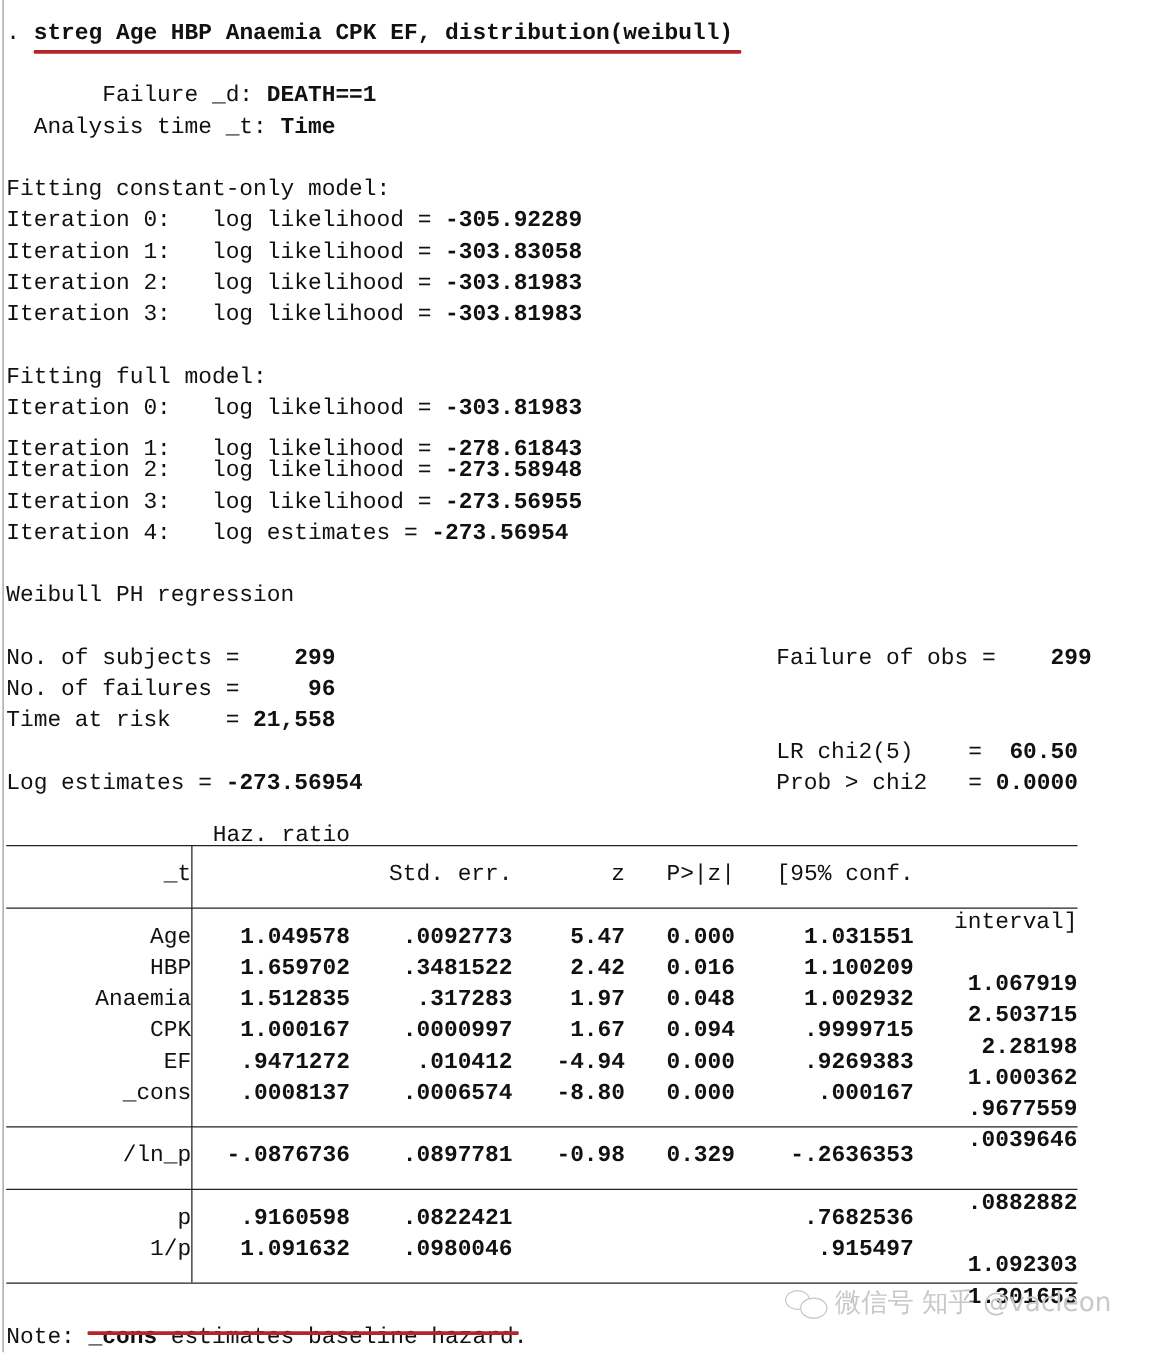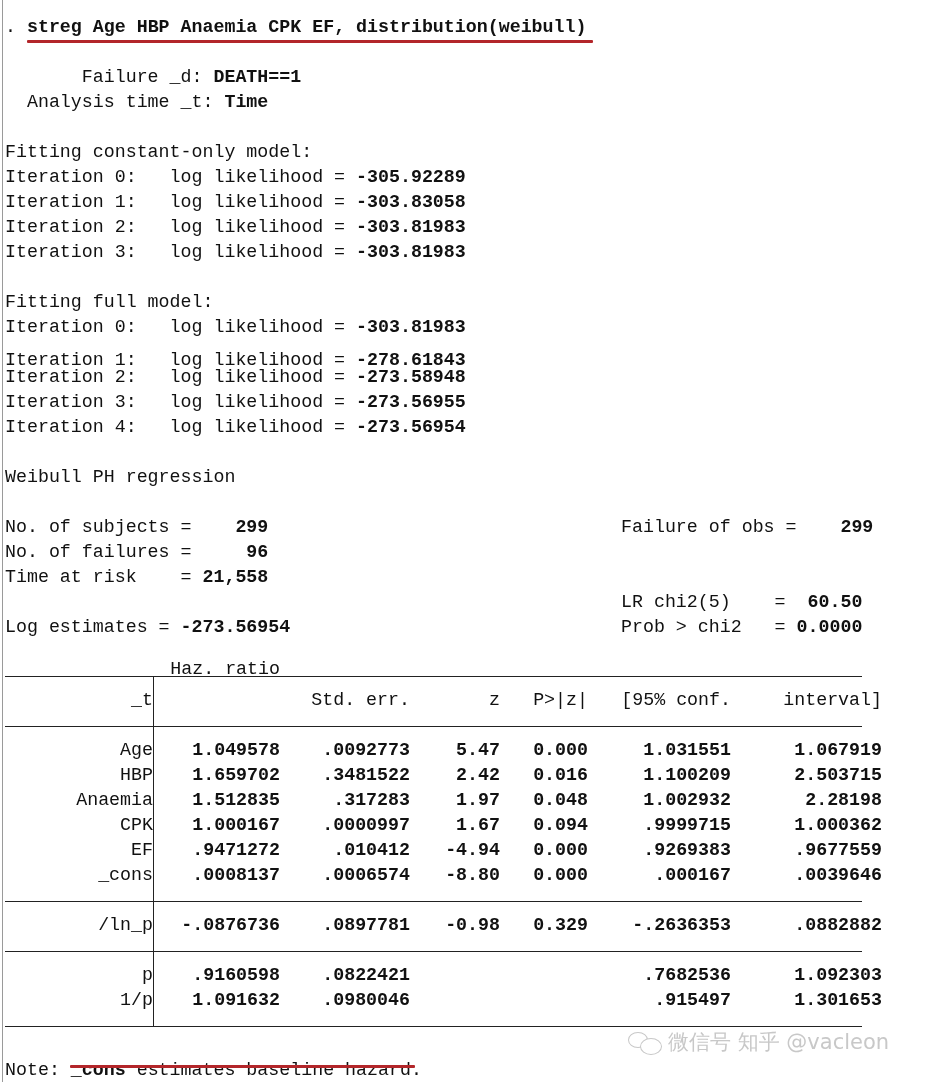--- a/index.html
+++ b/index.html
@@ -11,21 +11,21 @@
   .underline { position: absolute; height: 3px; background: #b3262a; border-radius: 1px; }
   .hline { position: absolute; left: 5px; width: 857px; height: 1px; background: #222; }
   .vline { position: absolute; left: 153px; width: 1px; background: #222; }
   .cell { position: absolute; height: 25px; line-height: 25px; white-space: pre; text-align: right; }
   .lbl { left: 21px; width: 132px; }
   .c1 { left: 160px; width: 120px; }
   .c2 { left: 290px; width: 120px; }
   .c3 { left: 420px; width: 80px; }
   .c4 { left: 505px; width: 83px; }
   .c5 { left: 600px; width: 131px; }
-  .c6 { left: 760px; width: 122px; }
+  .c6 { left: 740px; width: 122px; margin-top: 38px; }
   .num { font-weight: bold; }
   .watermark { position: absolute; left: 628px; top: 1027px; height: 30px; line-height: 30px;
                color: #c8c8c8; font-family: "DejaVu Sans", sans-serif; font-size: 21px; white-space: pre;
                display: flex; align-items: center; gap: 6px; }
   .wm-icon { width: 34px; height: 24px; position: relative; }
   .wm-icon .bub1 { position: absolute; left: 0; top: 2px; width: 18px; height: 14px; border: 1.5px solid #c8c8c8; border-radius: 50%; }
   .wm-icon .bub2 { position: absolute; left: 12px; top: 8px; width: 20px; height: 15px; border: 1.5px solid #c8c8c8; border-radius: 50%; background: #fff; }
 </style>
 </head>
 <body>
@@ -42,21 +42,21 @@
 <div class="row" style="top:165px"><span>Iteration 0:   log likelihood = </span><span class="b">-305.92289</span></div>
 <div class="row" style="top:190px"><span>Iteration 1:   log likelihood = </span><span class="b">-303.83058</span></div>
 <div class="row" style="top:215px"><span>Iteration 2:   log likelihood = </span><span class="b">-303.81983</span></div>
 <div class="row" style="top:240px"><span>Iteration 3:   log likelihood = </span><span class="b">-303.81983</span></div>
 
 <div class="row" style="top:290px">Fitting full model:</div>
 <div class="row" style="top:315px"><span>Iteration 0:   log likelihood = </span><span class="b">-303.81983</span></div>
 <div class="row" style="top:348px"><span>Iteration 1:   log likelihood = </span><span class="b">-278.61843</span></div>
 <div class="row" style="top:365px"><span>Iteration 2:   log likelihood = </span><span class="b">-273.58948</span></div>
 <div class="row" style="top:390px"><span>Iteration 3:   log likelihood = </span><span class="b">-273.56955</span></div>
-<div class="row" style="top:415px"><span>Iteration 4:   log likelihood = </span><span class="b">-273.56954</span></div>
+<div class="row" style="top:415px"><span>Iteration 4:   log estimates = </span><span class="b">-273.56954</span></div>
 
 <div class="row" style="top:465px">Weibull PH regression</div>
 
 <div class="row" style="top:515px"><span>No. of subjects = </span><span class="b">   299</span></div>
 <div class="row" style="top:540px"><span>No. of failures = </span><span class="b">    96</span></div>
 <div class="row" style="top:565px"><span>Time at risk    = </span><span class="b">21,558</span></div>
 <div class="row" style="top:615px"><span>Log estimates = </span><span class="b">-273.56954</span></div>
 
 <div class="row" style="top:515px; left:621px"><span>Failure of obs = </span><span class="b">   299</span></div>
 <div class="row" style="top:590px; left:621px"><span>LR chi2(5)    = </span><span class="b"> 60.50</span></div>

